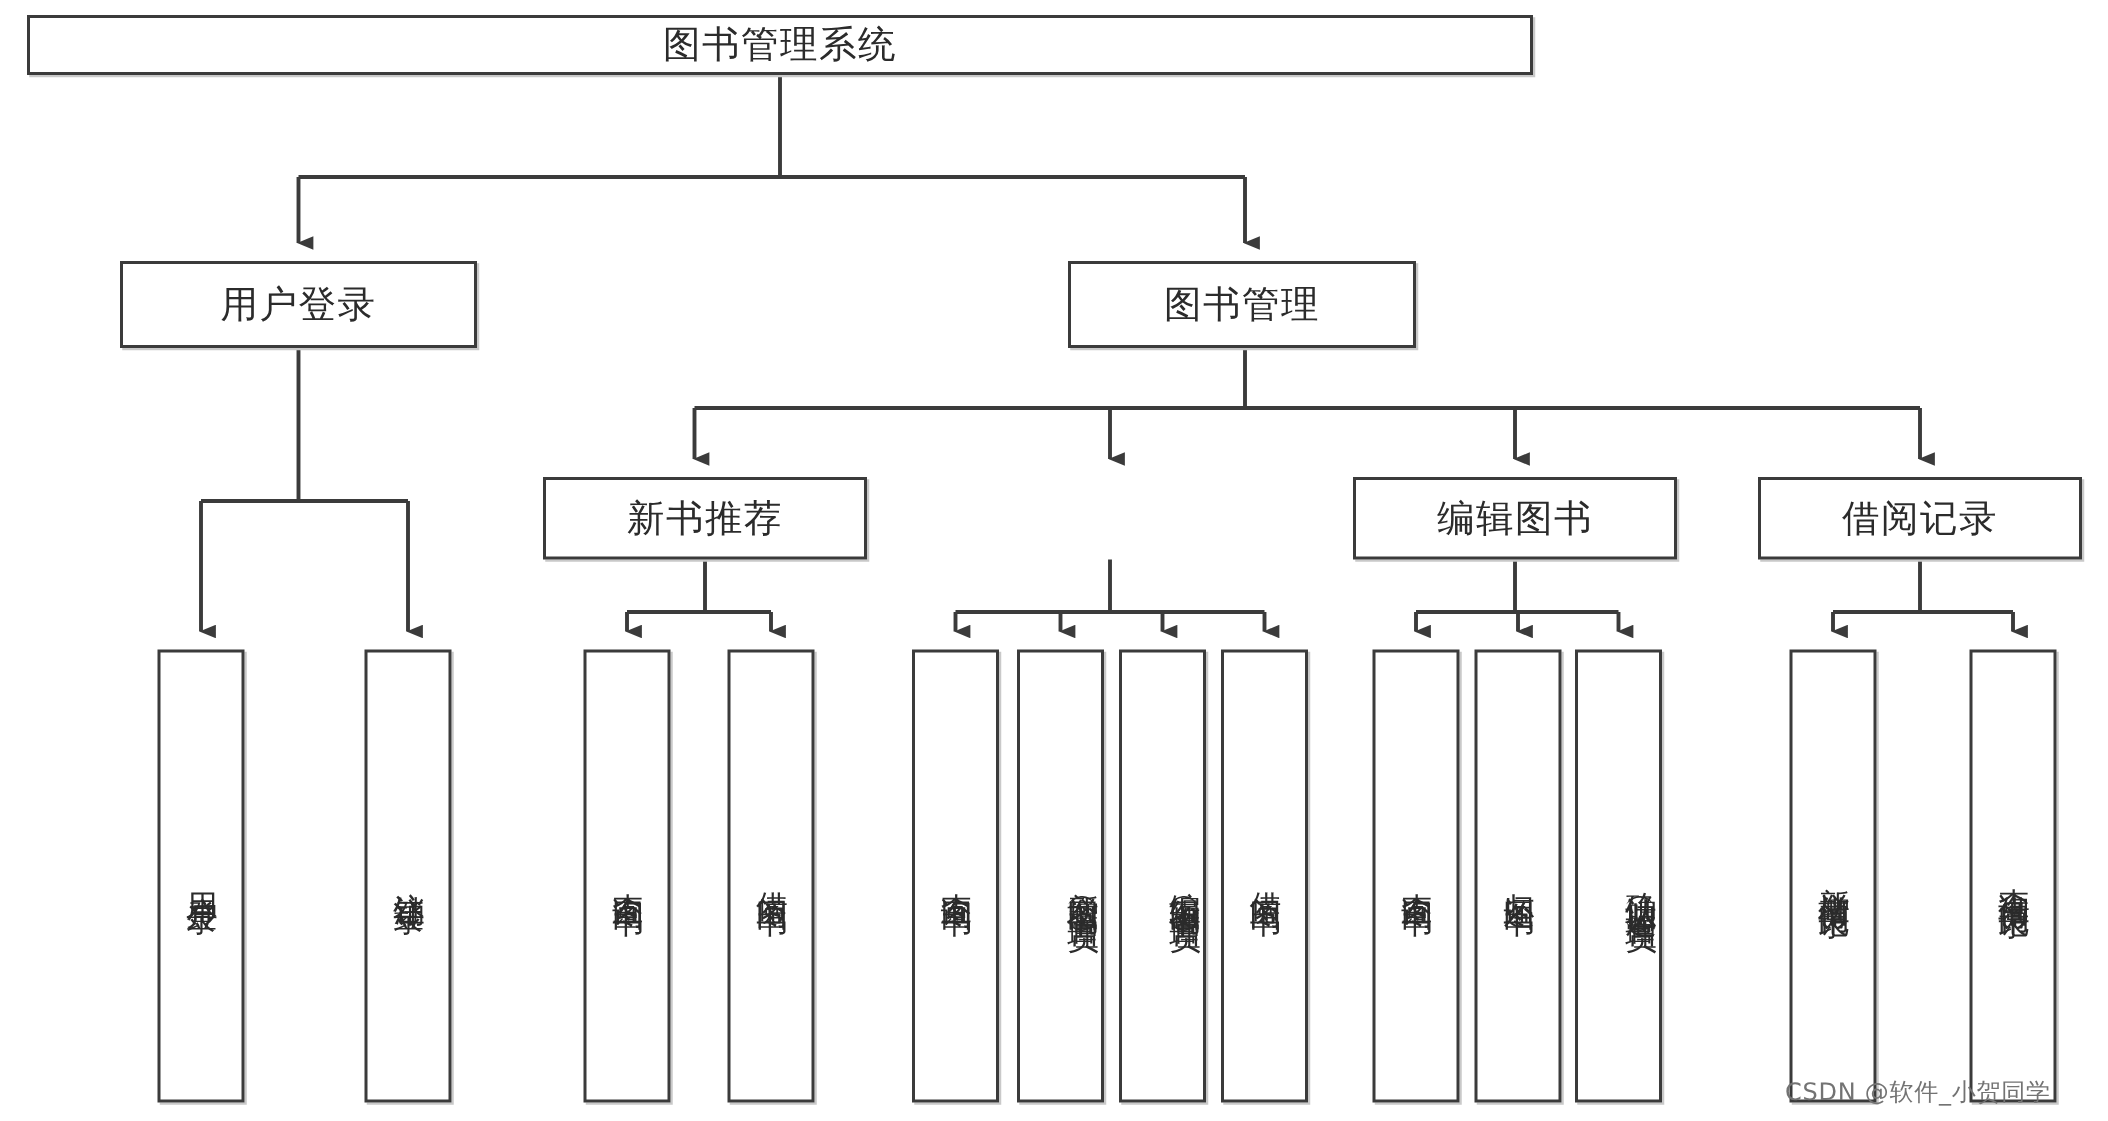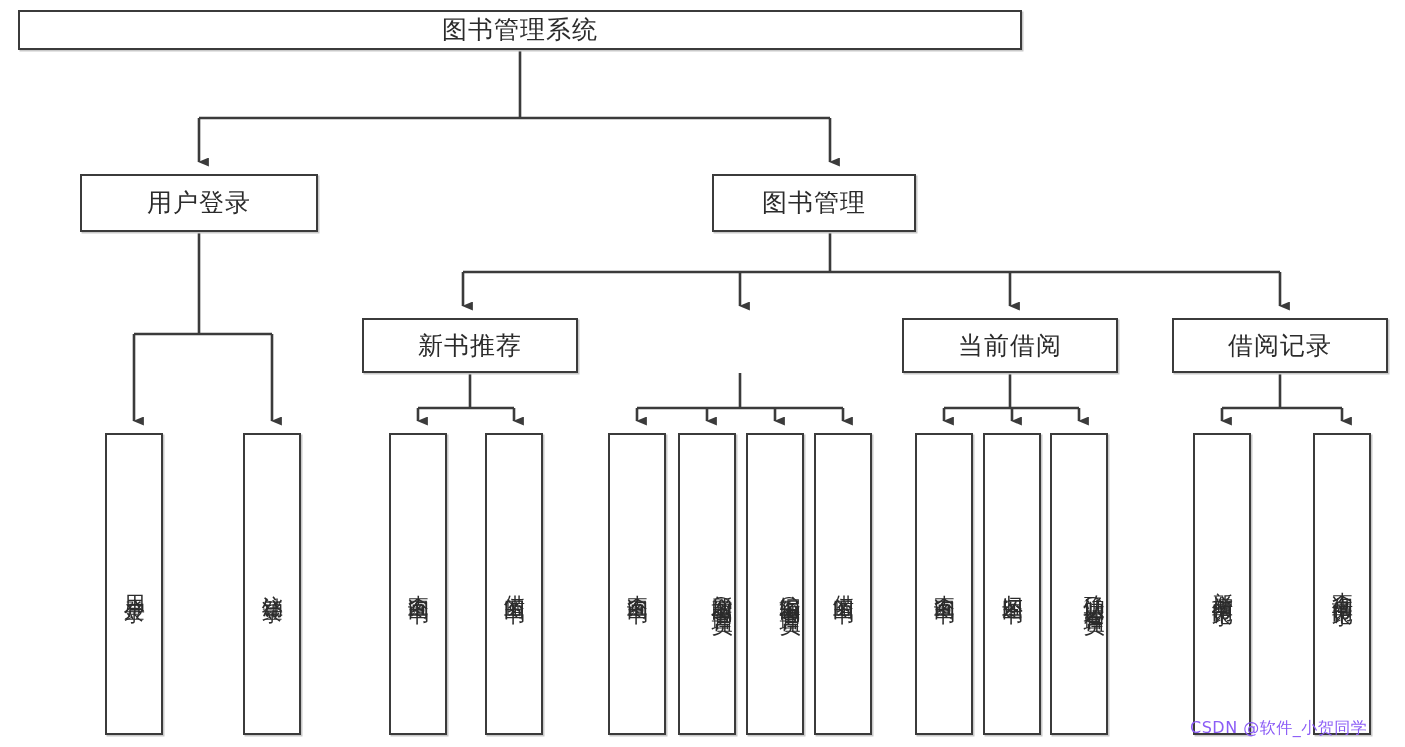--- a/index.html
+++ b/index.html
@@ -53,21 +53,21 @@
     padding-top: 14px;
     white-space: nowrap;
   }
   .node-v.center-v {
     align-items: center;
     padding-top: 0;
   }
   .watermark {
     position: absolute;
     font-size: 16px;
-    color: #8b5cf6;
+    color: #737373;
     letter-spacing: 0.5px;
     white-space: nowrap;
   }
 </style>
 </head>
 <body>
 
 <div id="canvas">
 
   <svg id="wires" viewBox="0 0 1405 747" xmlns="http://www.w3.org/2000/svg">
@@ -117,24 +117,24 @@
       <path d="M 1280 373 L 1280 408"></path>
       <path d="M 1222 408 L 1342 408"></path>
       <path d="M 1222 408 L 1222 421" marker-end="url(#arrow)"></path>
       <path d="M 1342 408 L 1342 421" marker-end="url(#arrow)"></path>
     </g>
   </svg>
 
   <div class="node node-h" style="left: 18px; top: 10px; width: 1004px; height: 40px;">图书管理系统</div>
 
   <div class="node node-h" style="left: 80px; top: 174px; width: 238px; height: 58px;">用户登录</div>
-  <div class="node node-h" style="left: 712px; top: 174px; width: 204px; height: 58px;">图书管理</div>
+  <div class="node node-h" style="left: 712px; top: 174px; width: 232px; height: 58px;">图书管理</div>
 
   <div class="node node-h" style="left: 362px; top: 318px; width: 216px; height: 55px;">新书推荐</div>
-  <div class="node node-h" style="left: 902px; top: 318px; width: 216px; height: 55px;">当前借阅</div>
+  <div class="node node-h" style="left: 902px; top: 318px; width: 216px; height: 55px;">编辑图书</div>
   <div class="node node-h" style="left: 1172px; top: 318px; width: 216px; height: 55px;">借阅记录</div>
 
   <div class="node node-v center-v" style="left: 105px; top: 433px; width: 58px; height: 302px;">用户登录</div>
   <div class="node node-v center-v" style="left: 243px; top: 433px; width: 58px; height: 302px;">注销登录</div>
   <div class="node node-v center-v" style="left: 389px; top: 433px; width: 58px; height: 302px;">查询图书</div>
   <div class="node node-v center-v" style="left: 485px; top: 433px; width: 58px; height: 302px;">借阅图书</div>
   <div class="node node-v center-v" style="left: 608px; top: 433px; width: 58px; height: 302px;">查询图书</div>
   <div class="node node-v" style="left: 678px; top: 433px; width: 58px; height: 302px;">新增图书（管理员）</div>
   <div class="node node-v" style="left: 746px; top: 433px; width: 58px; height: 302px;">编辑图书（管理员）</div>
   <div class="node node-v center-v" style="left: 814px; top: 433px; width: 58px; height: 302px;">借阅图书</div>

